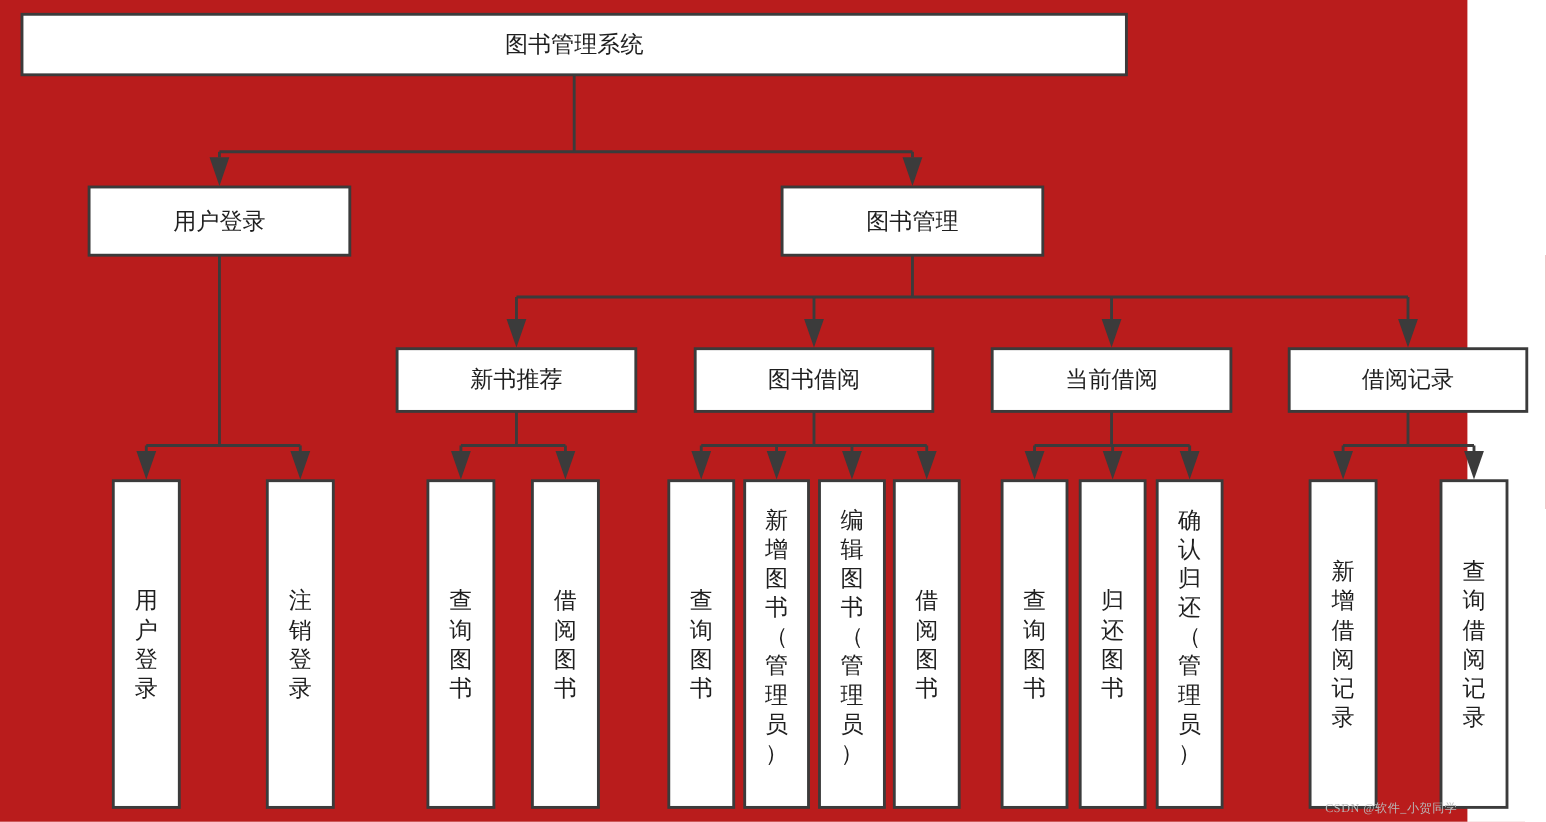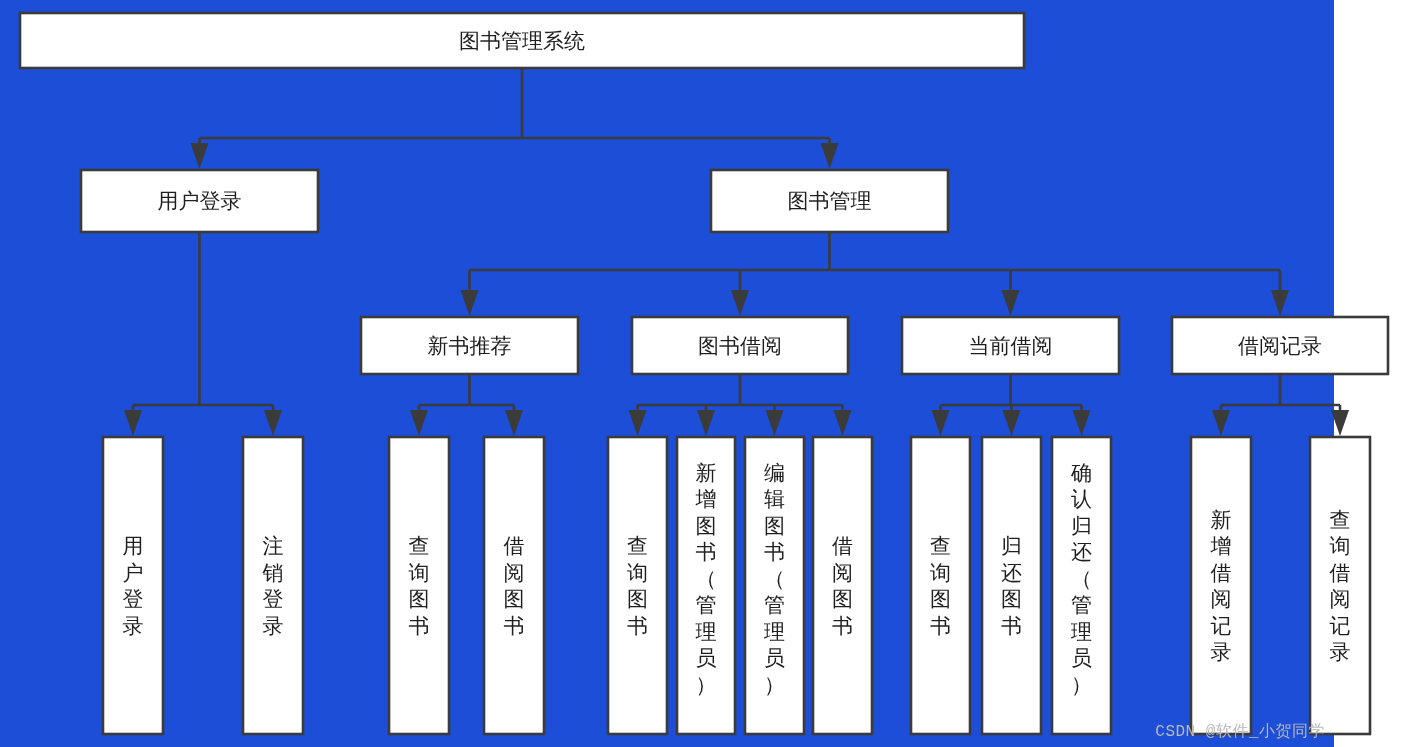--- a/index.html
+++ b/index.html
@@ -11,21 +11,21 @@
   body {
     width: 1405px;
     height: 747px;
     font-family: "DejaVu Sans", "Liberation Sans", sans-serif;
     overflow: hidden;
   }
   #diagram-root {
     position: relative;
     width: 1334px;
     height: 747px;
-    background: #1d4ed8;
+    background: #b91c1c;
   }
   svg.flow-canvas {
     position: absolute;
     left: 0;
     top: 0;
     width: 1405px;
     height: 747px;
     display: block;
   }
   .node-box {
@@ -53,22 +53,22 @@
   .node-label-v {
     font-family: "DejaVu Sans", "Liberation Sans", sans-serif;
     font-size: 21px;
     fill: #1f1f1f;
     text-anchor: middle;
   }
   .watermark-text {
     position: absolute;
     right: 9px;
     bottom: 5px;
-    font-family: Liberation Mono, monospace;
-    font-size: 16px;
+    font-family: Liberation Serif, serif;
+    font-size: 11px;
     color: #b9b9b9;
     white-space: nowrap;
     letter-spacing: 0.5px;
     user-select: none;
   }
 </style>
 </head>
 <body>
 
 <div id="diagram-root">

